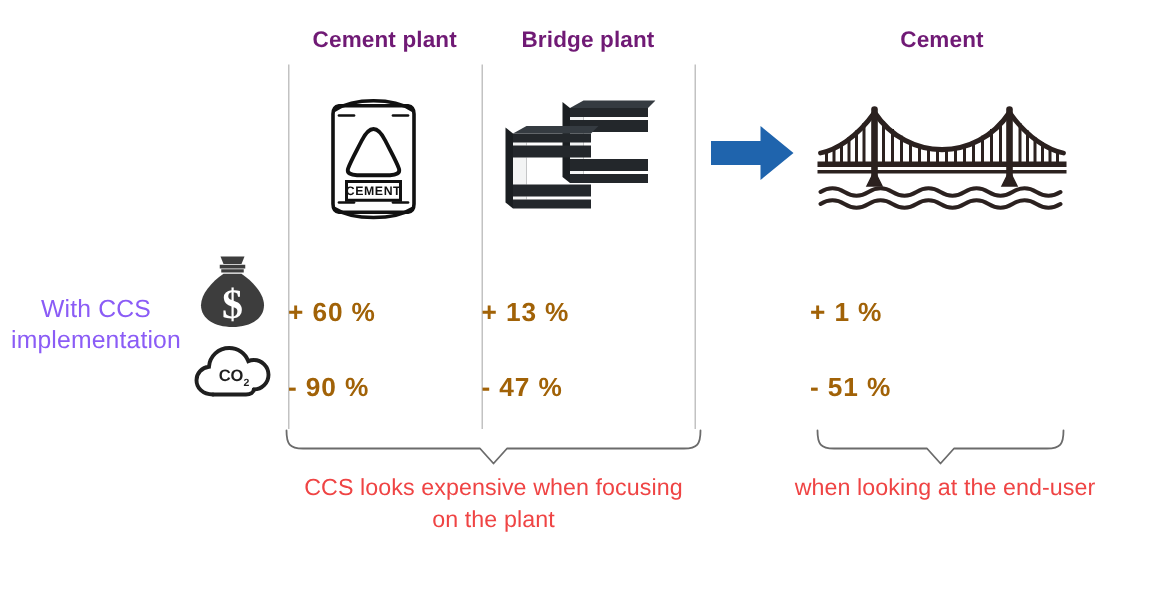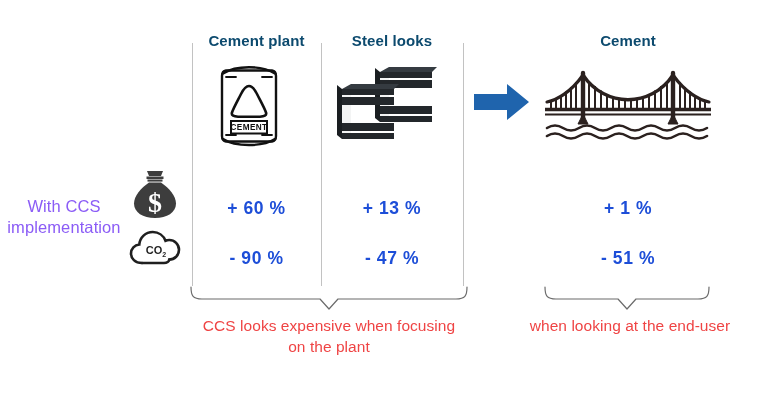--- a/index.html
+++ b/index.html
@@ -47,42 +47,41 @@
     height: 243px;
   }
   #divider-1 { left: 192px; }
   #divider-2 { left: 321px; }
   #divider-3 { left: 463px; }
 
   
   .col-header {
     font-size: 15px;
     font-weight: bold;
-    color: #0c4a6e;
+    color: #701a75;
     text-align: center;
     letter-spacing: 0.1px;
     white-space: nowrap;
-    top: 32px;
+    top: 18px;
   }
   #header-cement { left: 192px; width: 129px; }
   #header-steel  { left: 321px; width: 142px; }
   #header-bridge { left: 540px; width: 176px; }
 
   
   #cement-bag-icon { left: 214px; top: 64px; }
   #steel-beams-icon { left: 333px; top: 66px; }
   #blue-arrow-icon { left: 474px; top: 82px; }
   #bridge-icon { left: 543px; top: 66px; }
 
   
   .pct {
     font-size: 17.5px;
     font-weight: bold;
-    color: #1d4ed8;
-    text-align: center;
+    color: #a16207;
     white-space: nowrap;
     letter-spacing: 0.6px;
   }
   .row-plus  { top: 198px; }
   .row-minus { top: 248px; }
   .col-cement-x { left: 192px; width: 129px; }
   .col-steel-x  { left: 321px; width: 142px; }
   .col-bridge-x { left: 540px; width: 176px; }
 
   
@@ -128,21 +127,21 @@
       <path d="M40.2 30.6 C40.2 32.5 38 34 35 34 L13 34" fill="none" stroke="#1f1f1f" stroke-width="2.6" stroke-linecap="round"></path>
       <text x="27" y="25" font-family="'Liberation Sans', sans-serif" font-size="11" font-weight="bold" fill="#1f1f1f" text-anchor="middle">CO<tspan font-size="7" dy="3">2</tspan></text>
     </svg>
   </div>
 
   <div id="divider-1" class="abs divider"></div>
   <div id="divider-2" class="abs divider"></div>
   <div id="divider-3" class="abs divider"></div>
 
   <div id="header-cement" class="abs col-header">Cement plant</div>
-  <div id="header-steel" class="abs col-header">Steel looks</div>
+  <div id="header-steel" class="abs col-header">Bridge plant</div>
   <div id="header-bridge" class="abs col-header">Cement</div>
 
   <div id="cement-bag-icon" class="abs">
     <svg width="70" height="84" viewBox="0 0 70 84">
       <path d="M8 12 C8 9 9 7 12 6.5 L58 6.5 C61 7 62 9 62 12 L62 72 C62 75 61 77 58 77.5 L12 77.5 C9 77 8 75 8 72 Z" fill="#ffffff" stroke="#111111" stroke-width="2.4"></path>
       <path d="M9 9.5 C16 5 26 3.2 35 3.2 C44 3.2 54 5 61 9.5" fill="none" stroke="#111111" stroke-width="2.4" stroke-linecap="round"></path>
       <path d="M9 75 C16 79.5 26 81 35 81 C44 81 54 79.5 61 75" fill="none" stroke="#111111" stroke-width="2.4" stroke-linecap="round"></path>
       <path d="M12 13 L22 13" stroke="#111111" stroke-width="1.8" stroke-linecap="round" fill="none"></path>
       <path d="M48 13 L58 13" stroke="#111111" stroke-width="1.8" stroke-linecap="round" fill="none"></path>
       <path d="M12 71 L22 71" stroke="#111111" stroke-width="1.8" stroke-linecap="round" fill="none"></path>

